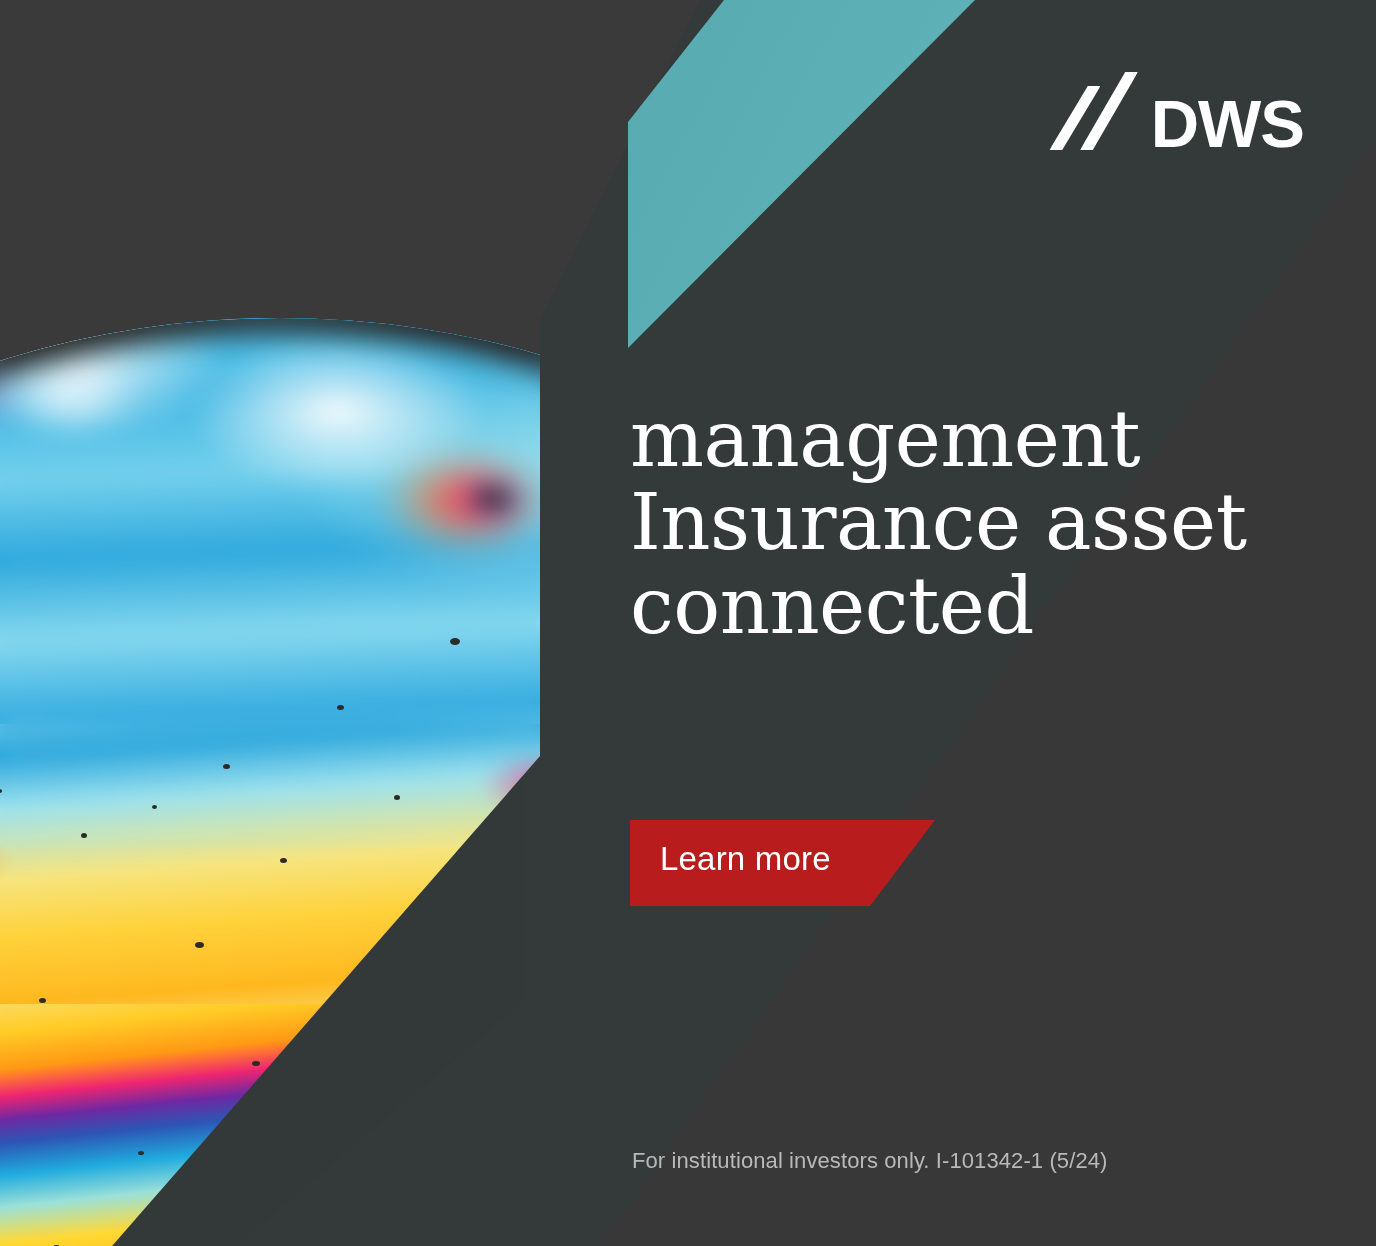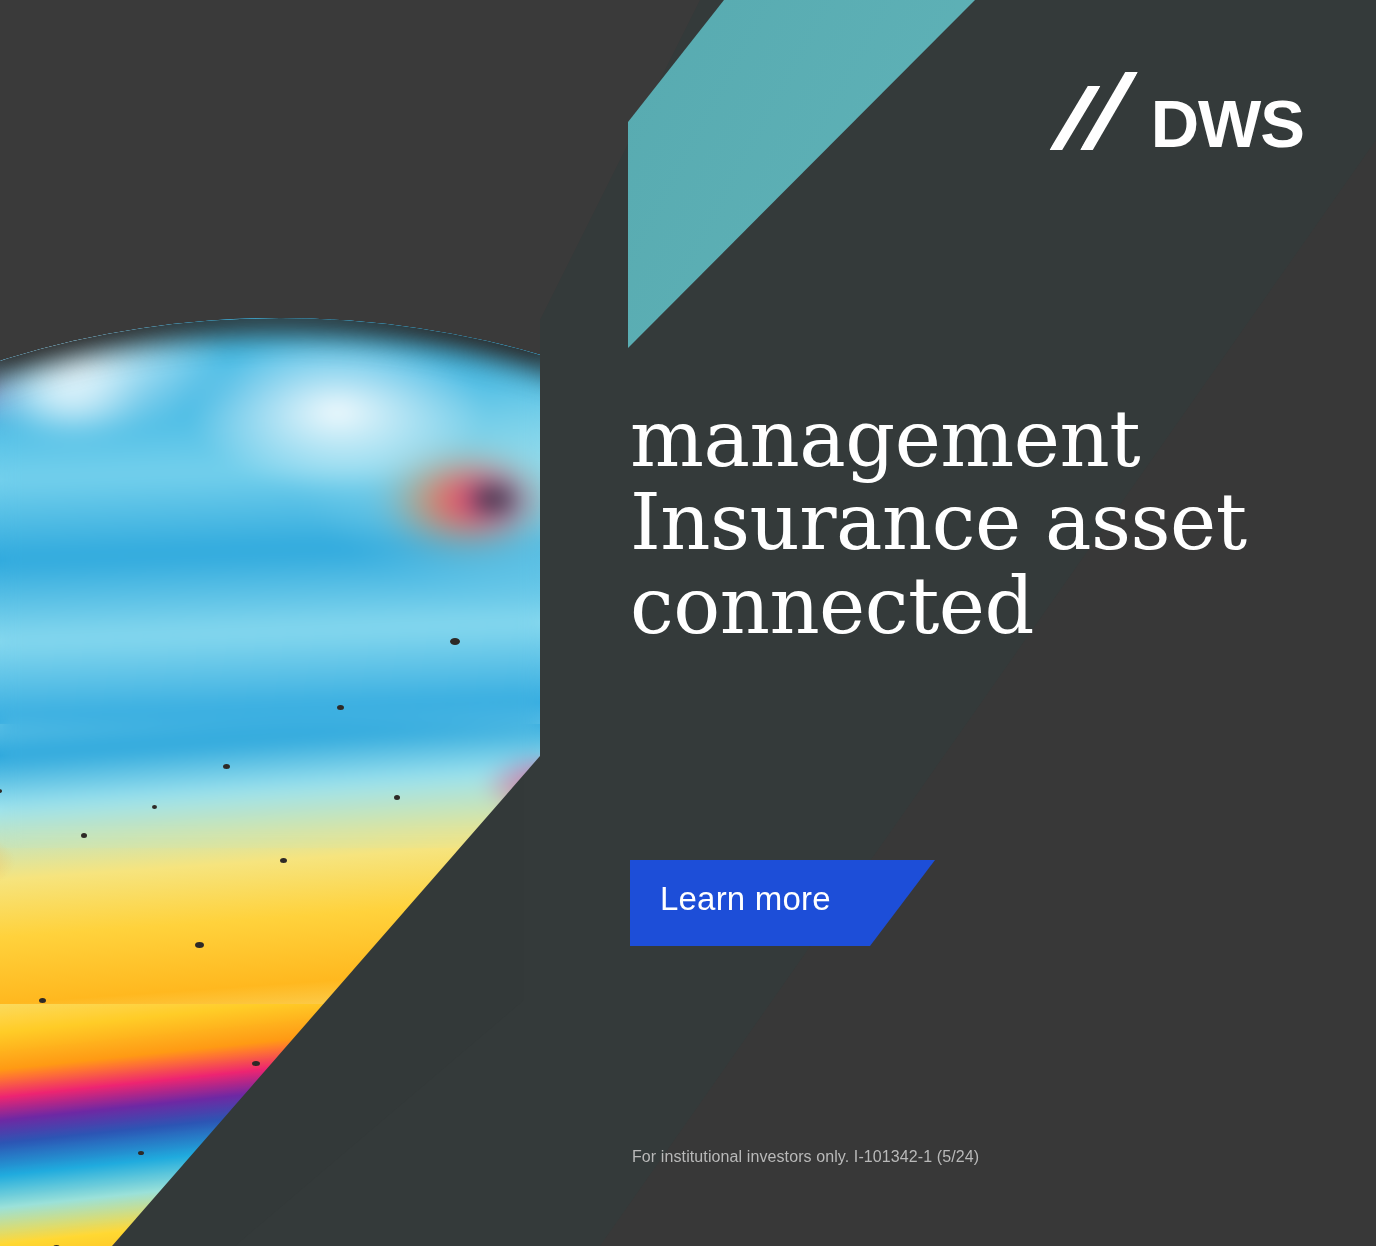--- a/index.html
+++ b/index.html
@@ -220,40 +220,39 @@
     color:#ffffff;
     letter-spacing:-0.5px;
   }
   .headline .hl-line { display:block; white-space:nowrap; }
 
   
   .cta {
     position:absolute;
     left:630px; top:820px;
     width:305px; height:86px;
-    background:#1d4ed8;
+    background:#b91c1c;
     border:0; cursor:pointer;
     -webkit-clip-path:polygon(0 0, 305px 0, 240px 86px, 0 86px);
     clip-path:polygon(0 0, 305px 0, 240px 86px, 0 86px);
     text-align:left;
-    margin-top:40px;
   }
   .cta-label {
     position:absolute;
     left:30px; top:20px;
     font-size:33px; color:#fff;
     font-family:"Liberation Sans", sans-serif;
     letter-spacing:.2px;
   }
 
   
   .footer {
     position:absolute;
     left:632px; top:1148px;
-    font-size:16px; color:#b9b9b9;
+    font-size:22px; color:#b9b9b9;
     font-family:"Liberation Sans", sans-serif;
     letter-spacing:.1px;
     white-space:nowrap;
   }
 </style>
 </head>
 <body>
 
 <div id="ad">
 

